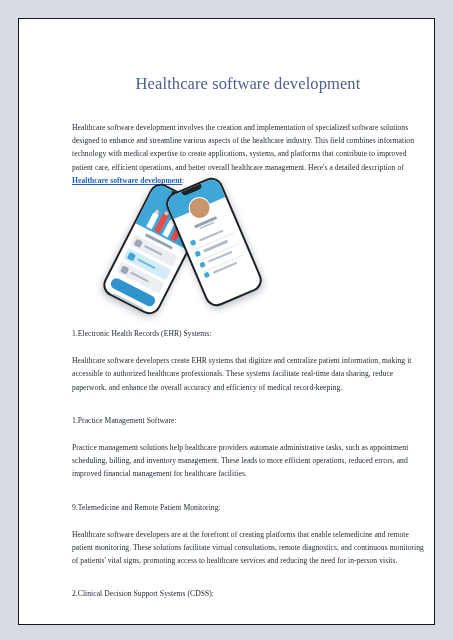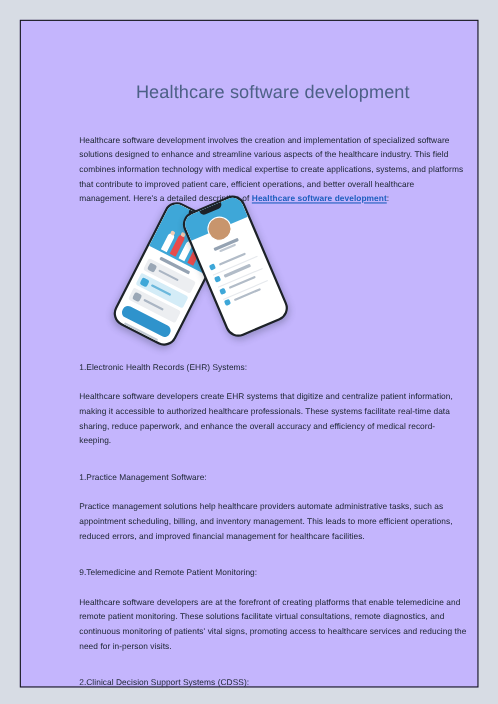--- a/index.html
+++ b/index.html
@@ -21,21 +21,22 @@
     background: #d7dce4;
   }
   .page-border {
     position: absolute;
     left: 18px;
     top: 18px;
     width: 417px;
     height: 607px;
     border: 1.5px solid #14161c;
     box-sizing: border-box;
-    background: #c4b5fd;
+    background: #ffffff;
+    font-family: Liberation Serif, serif;
   }
   .content {
     position: absolute;
     left: 53px;
     top: 54px;
     width: 352px;
   }
   .doc-title {
     font-size: 16.5px;
     color: #4d6187;
@@ -339,21 +340,21 @@
         <p class="section-heading">1.Electronic Health Records (EHR) Systems:</p>
         <div class="gap-sec-head"></div>
         <p class="para">Healthcare software developers create EHR systems that digitize and centralize patient information, making it accessible to authorized healthcare professionals. These systems facilitate real-time data sharing, reduce paperwork, and enhance the overall accuracy and efficiency of medical record-keeping.</p>
       </div>
 
       <div class="gap-between-sections"></div>
 
       <div>
         <p class="section-heading">1.Practice Management Software:</p>
         <div class="gap-sec-head"></div>
-        <p class="para">Practice management solutions help healthcare providers automate administrative tasks, such as appointment scheduling, billing, and inventory management. This leads to more efficient operations, reduced errors, and improved financial management for healthcare facilities.</p>
+        <p class="para">Practice management solutions help healthcare providers automate administrative tasks, such as appointment scheduling, billing, and inventory management. These leads to more efficient operations, reduced errors, and improved financial management for healthcare facilities.</p>
       </div>
 
       <div class="gap-between-sections"></div>
 
       <div>
         <p class="section-heading">9.Telemedicine and Remote Patient Monitoring:</p>
         <div class="gap-sec-head"></div>
         <p class="para">Healthcare software developers are at the forefront of creating platforms that enable telemedicine and remote patient monitoring. These solutions facilitate virtual consultations, remote diagnostics, and continuous monitoring of patients' vital signs, promoting access to healthcare services and reducing the need for in-person visits.</p>
       </div>
 

